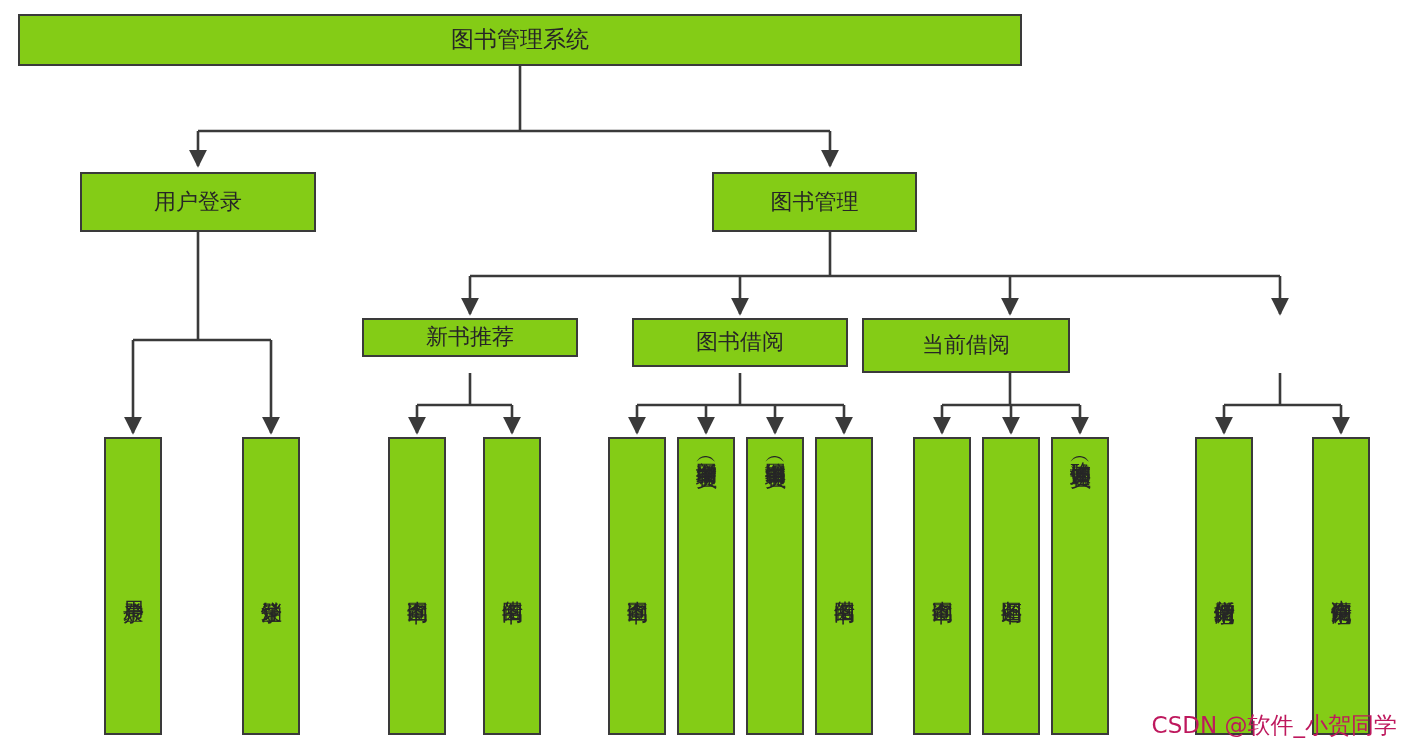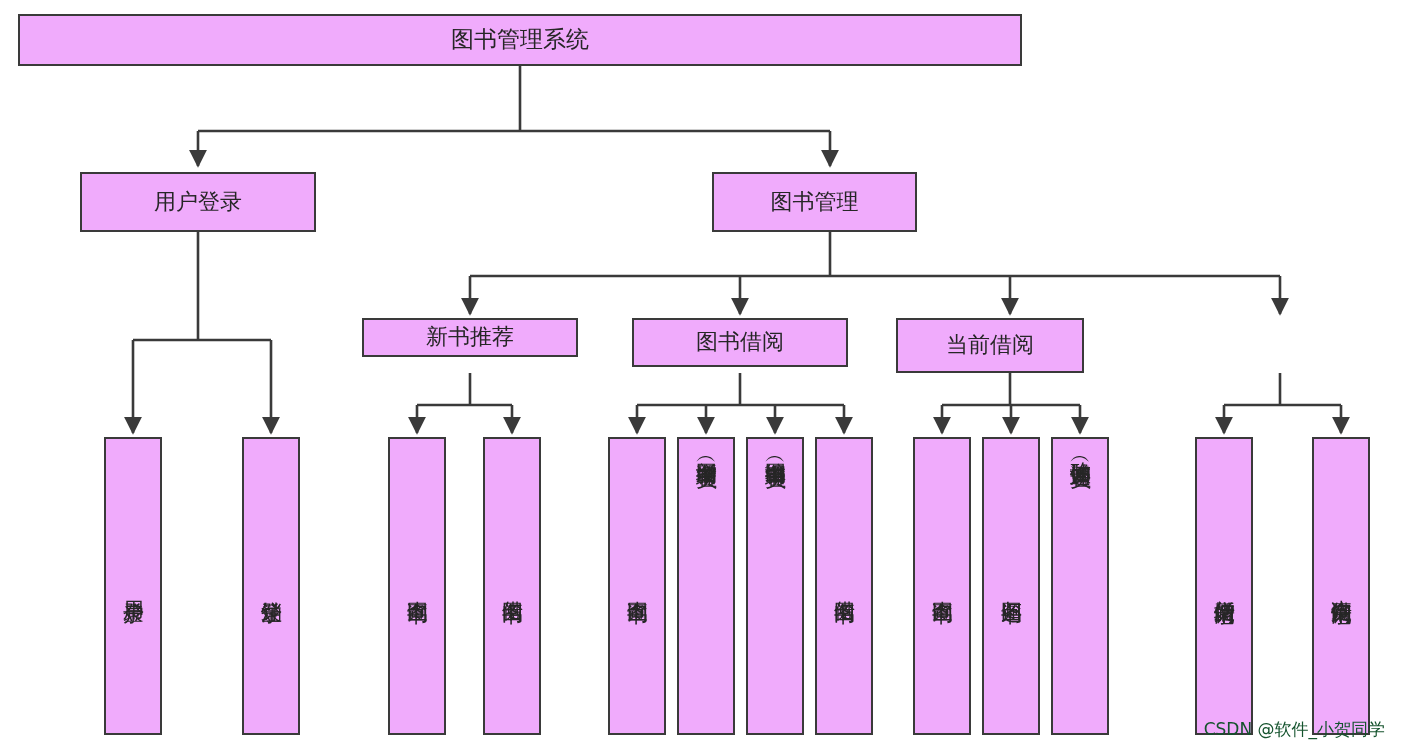--- a/index.html
+++ b/index.html
@@ -21,21 +21,21 @@
     position: absolute;
     left: 0;
     top: 0;
     width: 1405px;
     height: 747px;
   }
   .node {
     position: absolute;
     box-sizing: border-box;
     border: 2px solid #3a3a3a;
-    background: #f0abfc;
+    background: #84cc16;
     display: flex;
     align-items: center;
     justify-content: center;
     color: #262626;
   }
   .node .lbl {
     display: block;
     text-align: center;
     line-height: 1.12;
   }
@@ -57,24 +57,24 @@
     font-size: 21px;
     letter-spacing: 1px;
     line-height: 1;
   }
   .node.vert.mid {
     align-items: center;
     padding-top: 0;
   }
   .watermark {
     position: absolute;
-    right: 20px;
+    right: 8px;
     bottom: 6px;
-    font-size: 17px;
-    color: #14532d;
+    font-size: 23px;
+    color: #be185d;
     white-space: nowrap;
     pointer-events: none;
   }
 </style>
 </head>
 <body>
 
 <div id="canvas">
 
   <svg id="edges" viewBox="0 0 1405 747" xmlns="http://www.w3.org/2000/svg">
@@ -137,21 +137,21 @@
   <div class="node horiz" style="left:712px; top:172px; width:205px; height:60px;">
     <span class="lbl">图书管理</span>
   </div>
 
   <div class="node horiz" style="left:362px; top:318px; width:216px; height:39px;">
     <span class="lbl">新书推荐</span>
   </div>
   <div class="node horiz" style="left:632px; top:318px; width:216px; height:49px;">
     <span class="lbl">图书借阅</span>
   </div>
-  <div class="node horiz" style="left:896px; top:318px; width:188px; height:55px;">
+  <div class="node horiz" style="left:862px; top:318px; width:208px; height:55px;">
     <span class="lbl">当前借阅</span>
   </div>
 
   <div class="node vert mid" style="left:104px; top:437px; width:58px; height:298px;">
     <span class="lbl">用户登录</span>
   </div>
   <div class="node vert mid" style="left:242px; top:437px; width:58px; height:298px;">
     <span class="lbl">注销登录</span>
   </div>
 

